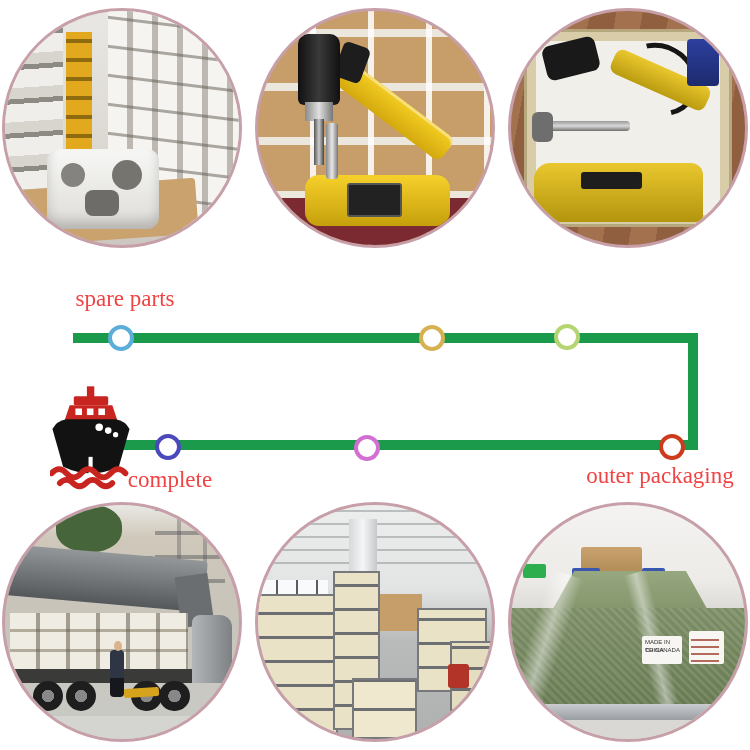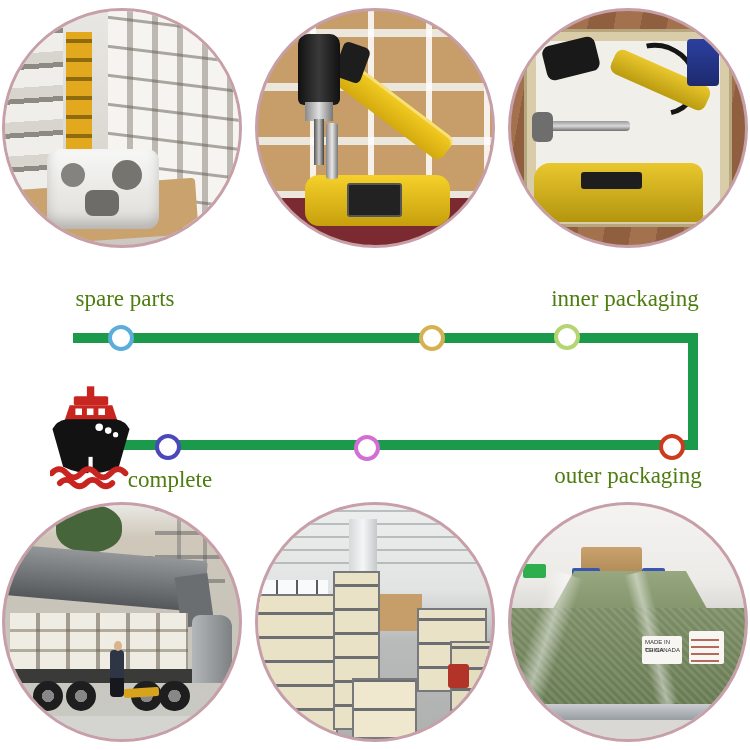--- a/index.html
+++ b/index.html
@@ -123,24 +123,24 @@
   .flow-seg{position:absolute;background:#1b9a4c;z-index:1;}
   .seg-top{left:73px;top:333px;width:625px;height:10px;}
   .seg-vert{left:688px;top:333px;width:10px;height:117px;}
   .seg-bottom{left:116px;top:440px;width:582px;height:10px;}
   
   .node{position:absolute;width:18px;height:18px;border:4px solid #888;border-radius:50%;
         background:#ffffff;z-index:2;}
   .n1{left:108px;top:325px}.n2{left:419px;top:325px}.n3{left:554px;top:324px}
   .n4{left:155px;top:434px}.n5{left:354px;top:435px}.n6{left:659px;top:434px}
   
-  .step-label{position:absolute;transform:translateX(-50%);font-size:23px;color:#4d7c0f;
+  .step-label{position:absolute;transform:translateX(-50%);font-size:23px;color:#ef4444;
               white-space:nowrap;z-index:2;}
   .l1{left:125px;top:286px}.l2{left:376px;top:286px}.l3{left:625px;top:286px}
-  .l4{left:170px;top:467px}.l5{left:373px;top:463px}.l6{left:628px;top:463px}
+  .l4{left:170px;top:467px}.l5{left:373px;top:463px}.l6{left:660px;top:463px}
   
   .ship{position:absolute;left:50px;top:386px;width:82px;height:104px;z-index:3;}
 </style>
 </head>
 <body>
 
 <div class="canvas">
 
   <div class="photo p-tl s1">
     <div class="wallR"></div>
@@ -234,21 +234,20 @@
   <div class="flow-seg seg-bottom" style="background-color: rgb(27, 154, 76);"></div>
 
   <div class="node n1" style="border-color: rgb(91, 173, 218);"></div>
   <div class="node n2" style="border-color: rgb(214, 177, 82);"></div>
   <div class="node n3" style="border-color: rgb(180, 213, 113);"></div>
   <div class="node n4" style="border-color: rgb(74, 72, 187);"></div>
   <div class="node n5" style="border-color: rgb(211, 111, 211);"></div>
   <div class="node n6" style="border-color: rgb(205, 59, 30);"></div>
 
   <div class="step-label l1">spare parts</div>
-  <div class="step-label l3">inner packaging</div>
   <div class="step-label l4">complete</div>
   <div class="step-label l6">outer packaging</div>
 
   <svg class="ship" viewBox="0 0 100 126">
     <g fill="#c92520" style="fill: rgb(201, 37, 32);">
       <rect x="45" y="0" width="9" height="16"></rect>
       <rect x="29" y="12" width="42" height="11" rx="2"></rect>
       <polygon points="24,23 76,23 82,41 18,41"></polygon>
     </g>
     <g fill="#ffffff">

